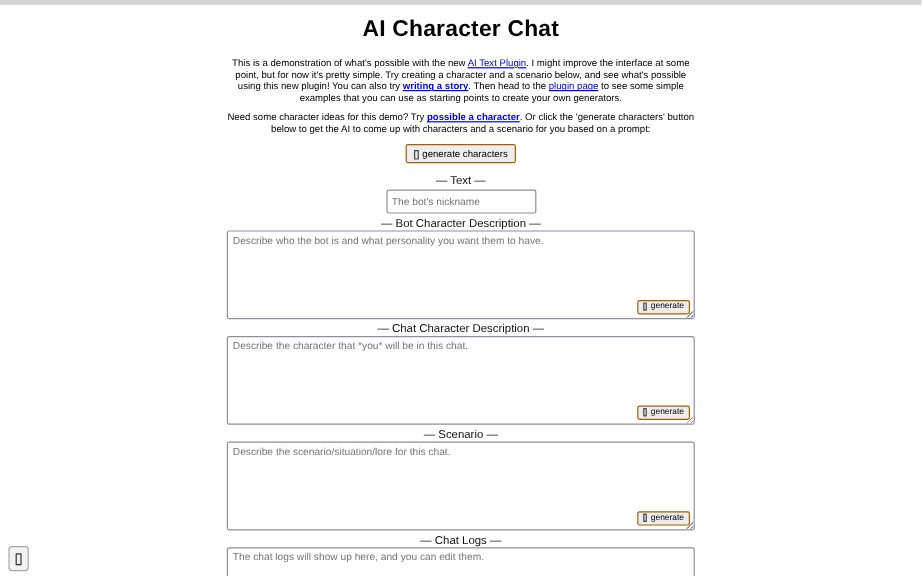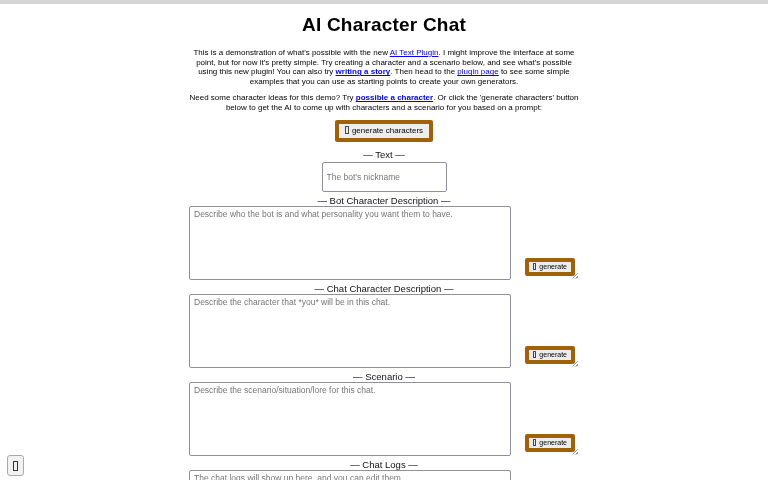--- a/index.html
+++ b/index.html
@@ -37,25 +37,25 @@
   a.lnk {
     color: #0000EE;
     text-decoration: underline;
     cursor: pointer;
   }
   a.lnk.bold { font-weight: bold; }
   .btn-row { margin: 3px 0 8px 0; }
   button.btn {
     font-family: "Liberation Sans", sans-serif;
     background: #ededed;
-    border: 4px solid #a16207;
+    border: 1px solid #a16207;
     border-radius: 2px;
     color: #000;
     display: inline-flex;
-    align-items: flex-start;
+    align-items: flex-end;
     gap: 3px;
     cursor: pointer;
   }
   button.btn-big {
     font-size: 8px;
     padding: 2.5px 6px;
   }
   .tofu {
     display: inline-block;
     width: 4px; height: 8px;
@@ -67,37 +67,37 @@
   h2.sec-heading {
     font-size: 9.5px;
     line-height: 10px;
     font-weight: normal;
     color: #111;
     margin: 4px 0 0 0;
   }
   h2.sec-heading.names-h { margin-bottom: 2px; }
   input.nick {
     display: block;
-    width: 125px; height: 30px;
+    width: 125px; height: 20px;
     margin: 0 auto;
     border: 1px solid #8f8f9d;
     border-radius: 2px;
     padding: 1px 4px;
     font-family: "Liberation Sans", sans-serif;
     font-size: 8.5px;
     color: #000;
   }
   .ta-wrap {
     position: relative;
     width: 390px;
     margin: 0 auto;
   }
   textarea.ta {
     display: block;
-    width: 322px; height: 74px;
+    width: 390px; height: 74px;
     border: 1px solid #8f8f9d;
     border-radius: 2px;
     padding: 2px 4px;
     font-family: "Liberation Sans", sans-serif;
     font-size: 8.5px;
     line-height: 10px;
     color: #000;
     resize: none;
     overflow: hidden;
   }

